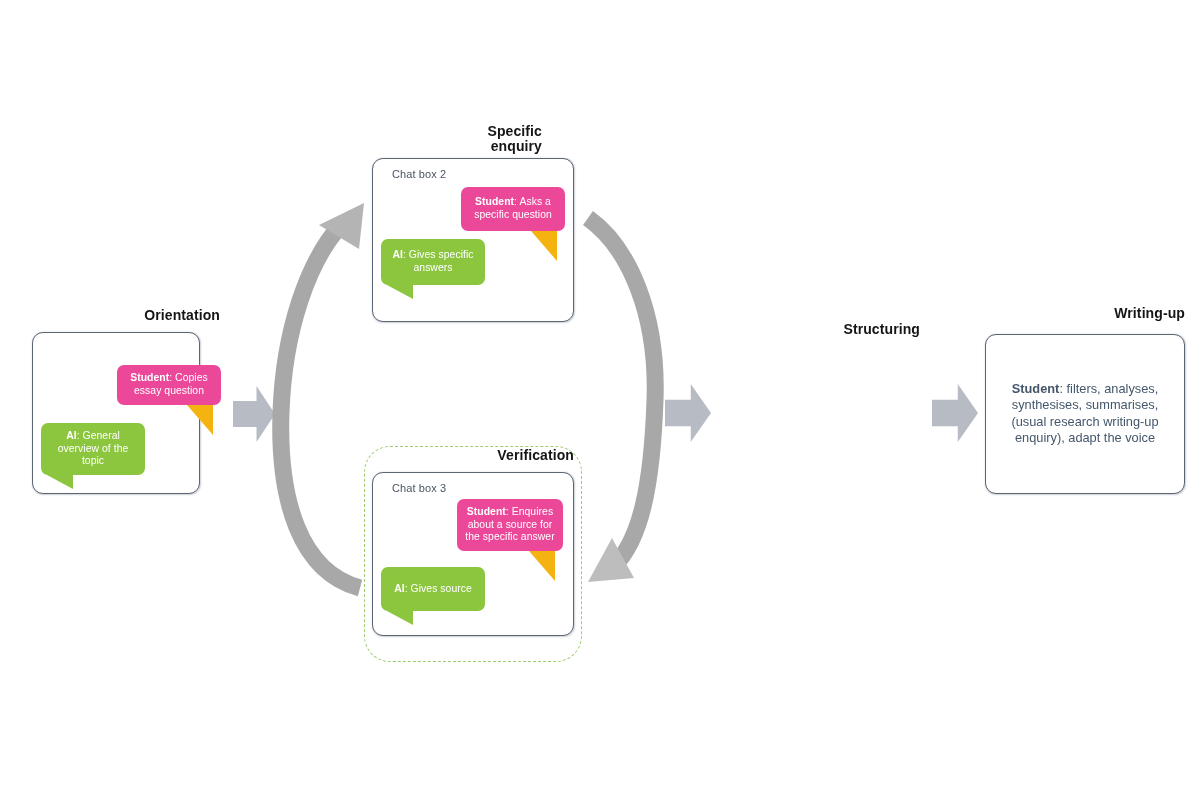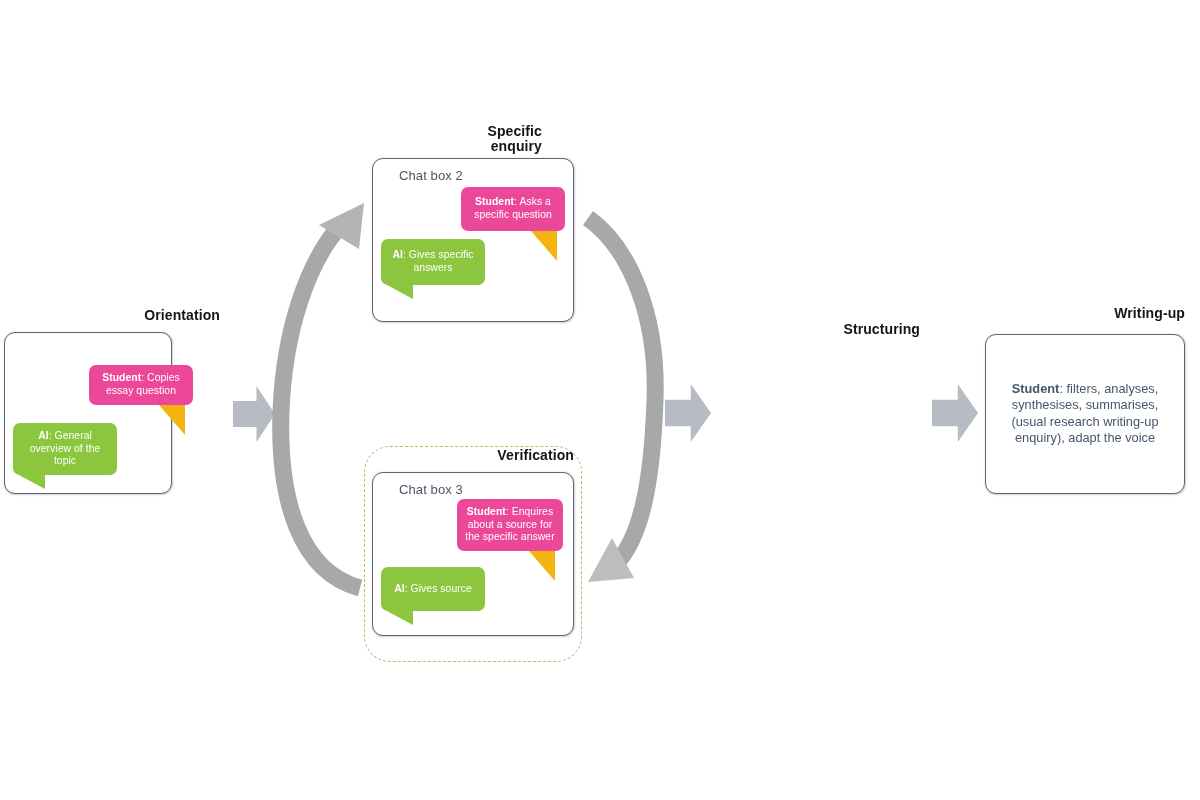--- a/index.html
+++ b/index.html
@@ -39,23 +39,23 @@
     position: absolute;
     background: #ffffff;
     border: 1px solid #5b6573;
     border-radius: 11px;
     box-sizing: border-box;
     box-shadow: 0.8px 0.8px 1.6px rgba(90,100,115,0.30);
   }
 
   .box-inner-label {
     position: absolute;
-    left: 26px;
+    left: 19px;
     top: 9px;
-    font-size: 13px;
+    font-size: 11px;
     color: #4a5563;
     letter-spacing: .1px;
   }
 
   .box-text {
     position: absolute;
     left: 10px;
     right: 10px;
     top: 50%;
     transform: translateY(-50%);
@@ -133,21 +133,21 @@
     pointer-events: none;
   }
 </style>
 </head>
 <body>
 
 <div class="canvas">
 
   <div class="stage-title" style="left:20px; top:308px; width:200px;">Orientation</div>
 
-  <div class="box" style="left:4px; top:332px; width:168px; height:162px;padding-left:20px;">
+  <div class="box" style="left:32px; top:332px; width:168px; height:162px;padding-left:20px;">
     <div class="bubble orange" style="left:84px; top:32px; width:104px; height:40px;">
       <span><b>Student</b><span>: Copies essay question</span></span>
       <span class="tail"></span>
     </div>
     <div class="bubble green" style="left:8px; top:90px; width:104px; height:52px;">
       <span><b>AI</b><span>: General overview of the topic</span></span>
       <span class="tail"></span>
     </div>
   </div>
 

